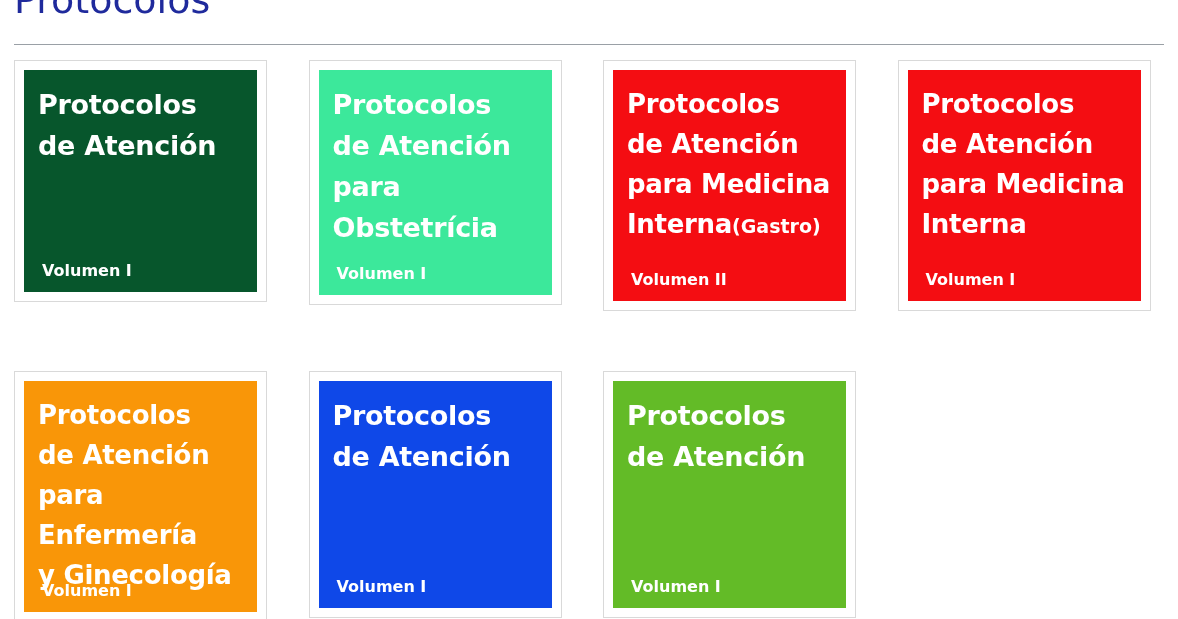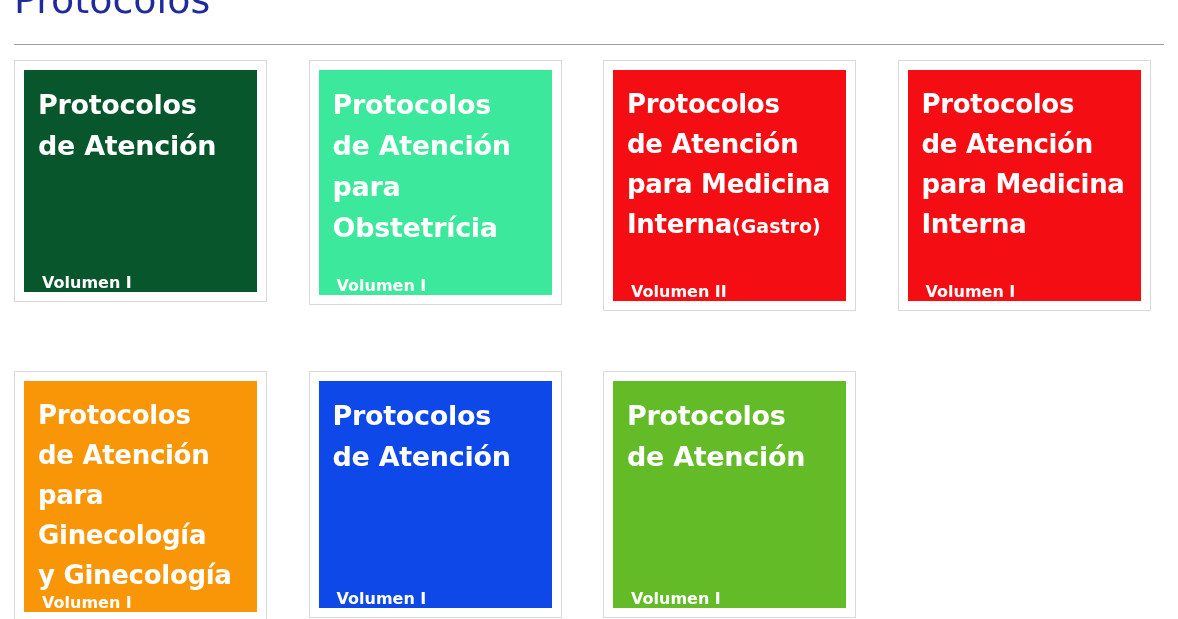--- a/index.html
+++ b/index.html
@@ -78,21 +78,21 @@
     letter-spacing: -0.3px;
   }
   .cover-title .suffix {
     font-size: 19px;
     font-weight: bold;
     letter-spacing: 0px;
   }
   .cover-vol {
     position: absolute;
     left: 18px;
-    bottom: 0;
+    bottom: 12px;
     font-family: "DejaVu Sans", sans-serif;
     font-weight: bold;
     font-size: 16px;
     color: #ffffff;
     letter-spacing: 0px;
   }
   .cover.tight .cover-title {
     font-size: 26px;
     line-height: 40px;
   }
@@ -168,21 +168,21 @@
     </div>
 
     <div class="row row-2">
 
       <div class="cell">
         <div class="card">
           <div class="cover tight" style="background:#f99608;height:231px;">
             <div class="cover-title">
               <div>Protocolos</div>
               <div>de Atención</div>
-              <div>para Ginecología</div>
+              <div>para Enfermería</div>
               <div>y Ginecología</div>
             </div>
             <div class="cover-vol">Volumen I</div>
           </div>
         </div>
       </div>
 
       <div class="cell">
         <div class="card">
           <div class="cover" style="background:#0f48e8;height:227px;">

